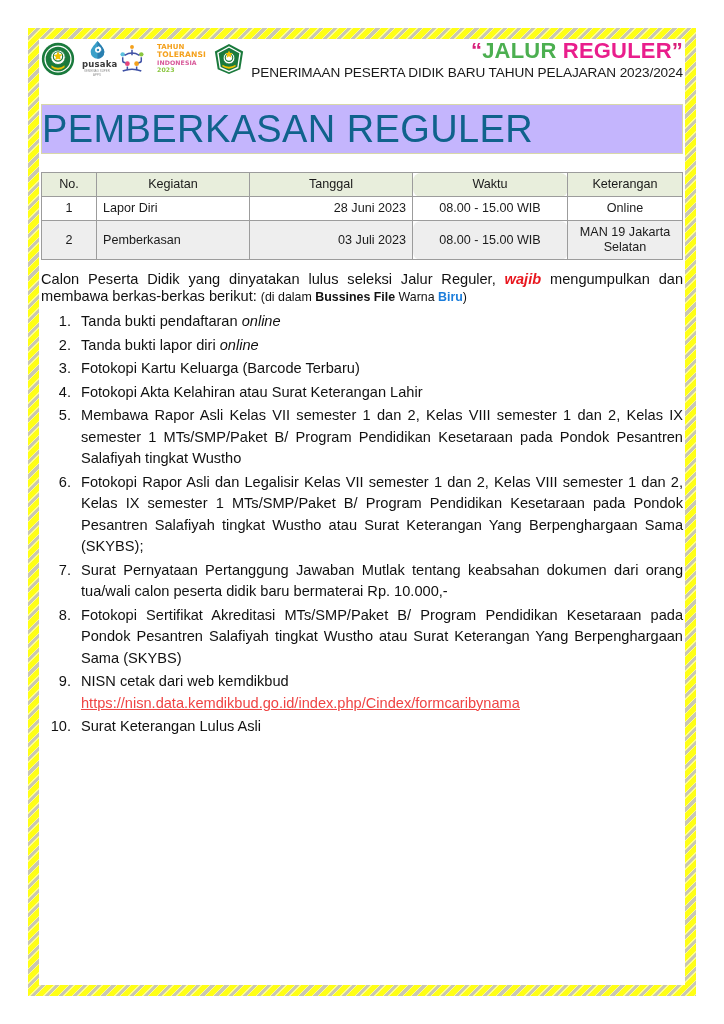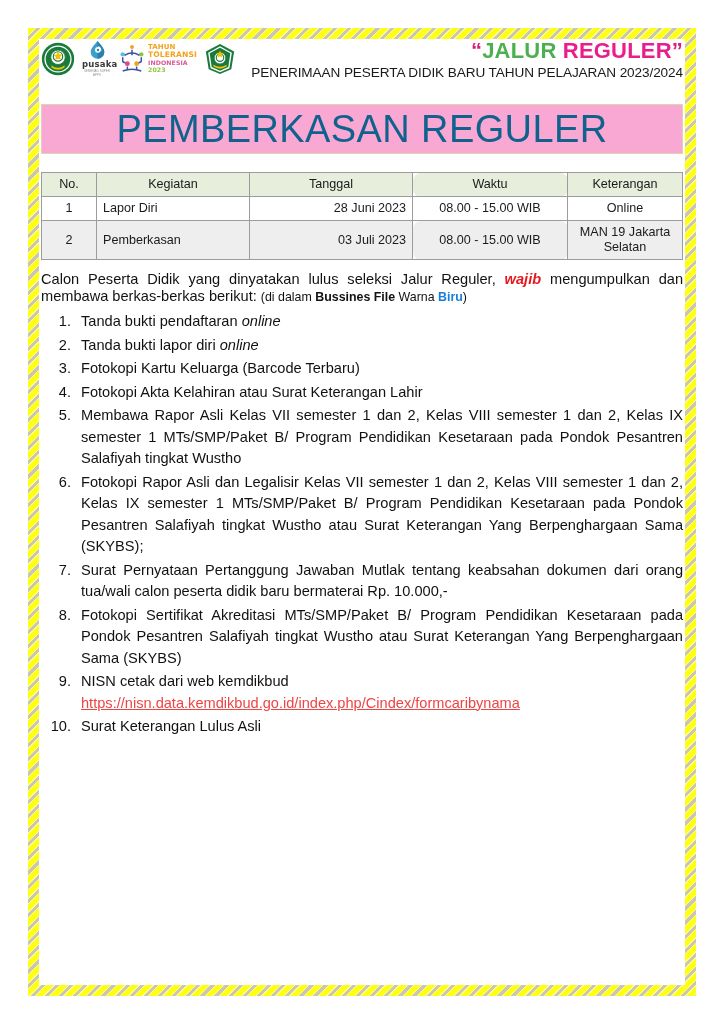--- a/index.html
+++ b/index.html
@@ -74,21 +74,21 @@
   .logo-pusaka .pusaka-word {
     font-size: 8.5px; color: #3a3a3a; font-weight: 700;
     letter-spacing: .2px; line-height: 9px; margin-top: 1px;
     font-family: "DejaVu Sans", sans-serif;
   }
   .logo-pusaka .pusaka-sub {
     font-size: 2.8px; color: #8d8d8d; line-height: 4px;
     letter-spacing: .1px;
   }
   .logo-toleransi {
-    display: flex; align-items: center; gap: 3px;
+    display: flex; align-items: center; gap: 12px;
   }
   .tol-mark { width: 26px; height: 30px; }
   .tol-text {
     line-height: 7.4px;
     font-family: "DejaVu Sans", sans-serif;
     font-weight: 700;
     letter-spacing: .1px;
   }
   .tol-text .l1 { font-size: 7px; color: #f4a11c; }
   .tol-text .l2 { font-size: 7.6px; color: #f4a11c; }
@@ -118,26 +118,26 @@
     color: #1a1a1a;
     letter-spacing: -0.1px;
     line-height: 18px;
     white-space: nowrap;
     margin-top: 1px;
   }
 
   
   .banner {
     margin-top: 6px;
-    background: #f9a8d4;
+    background: #c4b5fd;
     border: 1px solid #d8d8a8;
     height: 48px;
     display: flex;
     align-items: center;
-    justify-content: center;
+    justify-content: flex-start;
   }
   .banner-text {
     font-size: 38px;
     color: #10628c;
     letter-spacing: .4px;
     line-height: 42px;
     font-weight: 400;
   }
 
   

